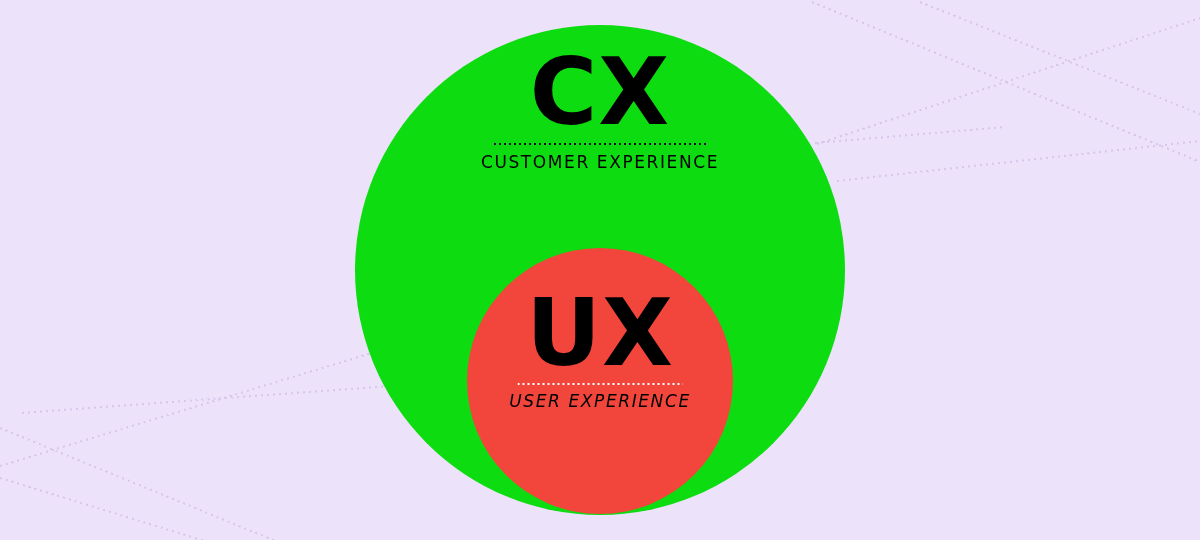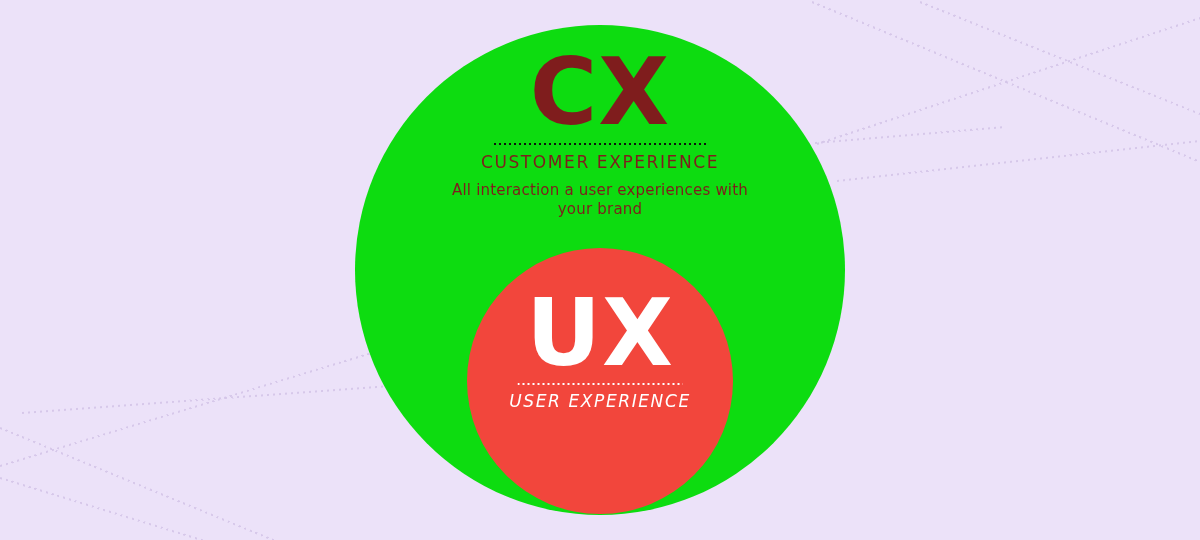--- a/index.html
+++ b/index.html
@@ -69,27 +69,25 @@
   <div class="dotted-line" style="left: 22px; top: 412px; width: 366px; transform: rotate(-4.2deg); background: repeating-linear-gradient(90deg, rgb(212, 197, 232) 0px, rgb(212, 197, 232) 2px, transparent 2px, transparent 6px);"></div>
   <div class="dotted-line" style="left: 0px; top: 427px; width: 300px; transform: rotate(22.3deg); background: repeating-linear-gradient(90deg, rgb(212, 197, 232) 0px, rgb(212, 197, 232) 2px, transparent 2px, transparent 6px);"></div>
   <div class="dotted-line" style="left: 0px; top: 465px; width: 392px; transform: rotate(-16.9deg); background: repeating-linear-gradient(90deg, rgb(212, 197, 232) 0px, rgb(212, 197, 232) 2px, transparent 2px, transparent 6px);"></div>
   <div class="dotted-line" style="left: 0px; top: 477px; width: 215px; transform: rotate(17.1deg); background: repeating-linear-gradient(90deg, rgb(212, 197, 232) 0px, rgb(212, 197, 232) 2px, transparent 2px, transparent 6px);"></div>
   <div class="dotted-line" style="left: 812px; top: 1px; width: 420px; transform: rotate(22.4deg); background: repeating-linear-gradient(90deg, rgb(212, 197, 232) 0px, rgb(212, 197, 232) 2px, transparent 2px, transparent 6px);"></div>
   <div class="dotted-line" style="left: 920px; top: 1px; width: 302px; transform: rotate(21.8deg); background: repeating-linear-gradient(90deg, rgb(212, 197, 232) 0px, rgb(212, 197, 232) 2px, transparent 2px, transparent 6px);"></div>
   <div class="dotted-line" style="left: 817px; top: 143px; width: 404px; transform: rotate(-18.2deg); background: repeating-linear-gradient(90deg, rgb(212, 197, 232) 0px, rgb(212, 197, 232) 2px, transparent 2px, transparent 6px);"></div>
   <div class="dotted-line" style="left: 815px; top: 142px; width: 191px; transform: rotate(-4.8deg); background: repeating-linear-gradient(90deg, rgb(212, 197, 232) 0px, rgb(212, 197, 232) 2px, transparent 2px, transparent 6px);"></div>
   <div class="dotted-line" style="left: 837px; top: 180px; width: 365px; transform: rotate(-6.3deg); background: repeating-linear-gradient(90deg, rgb(212, 197, 232) 0px, rgb(212, 197, 232) 2px, transparent 2px, transparent 6px);"></div>
 
-  <div class="circle circle-cx" style="background: rgb(13, 220, 16); color: #7f1d1d;">
+  <div class="circle circle-cx" style="background: rgb(13, 220, 16); color: #000000;">
     <div class="txt abbr cx-abbr">CX</div>
     <div class="divider divider-cx"></div>
     <div class="txt subtitle cx-subtitle">CUSTOMER EXPERIENCE</div>
-    <div class="txt desc cx-desc">All interaction a user experiences with
-your brand</div>
   </div>
 
-  <div class="circle circle-ux" style="background: rgb(242, 70, 60); color: #ffffff;">
+  <div class="circle circle-ux" style="background: rgb(242, 70, 60); color: #000000;">
     <div class="txt abbr ux-abbr">UX</div>
     <div class="divider divider-ux"></div>
     <div class="txt subtitle ux-subtitle">USER EXPERIENCE</div>
   </div>
 
 </div>
 
 </body></html>

